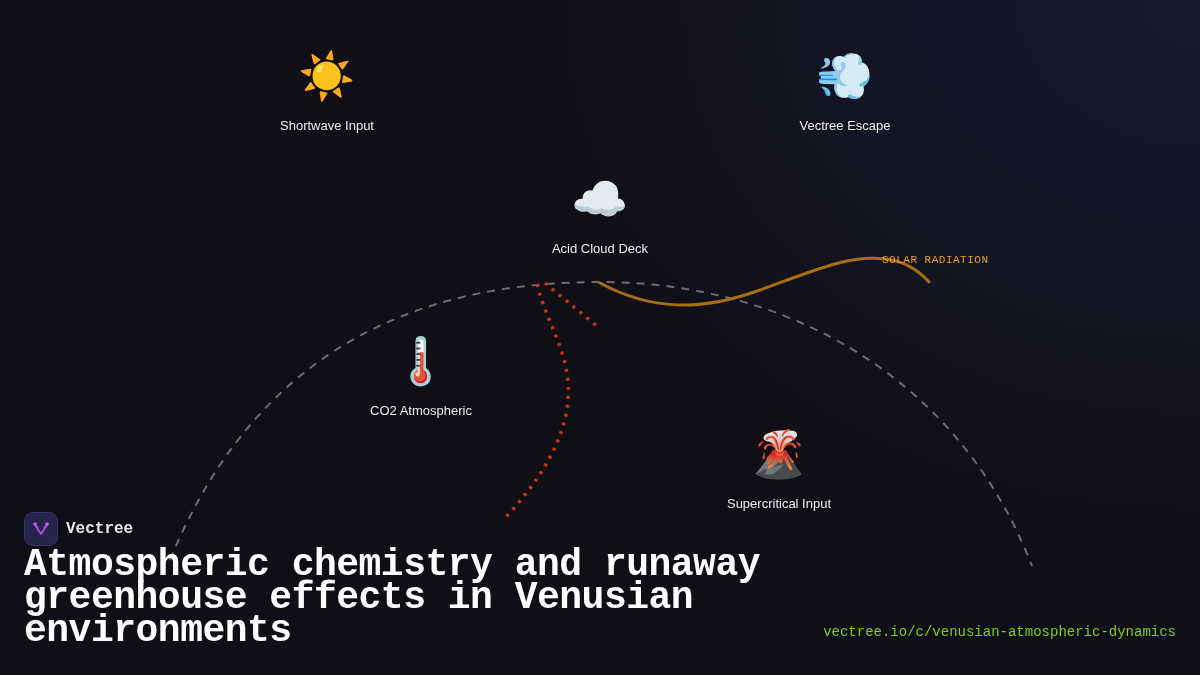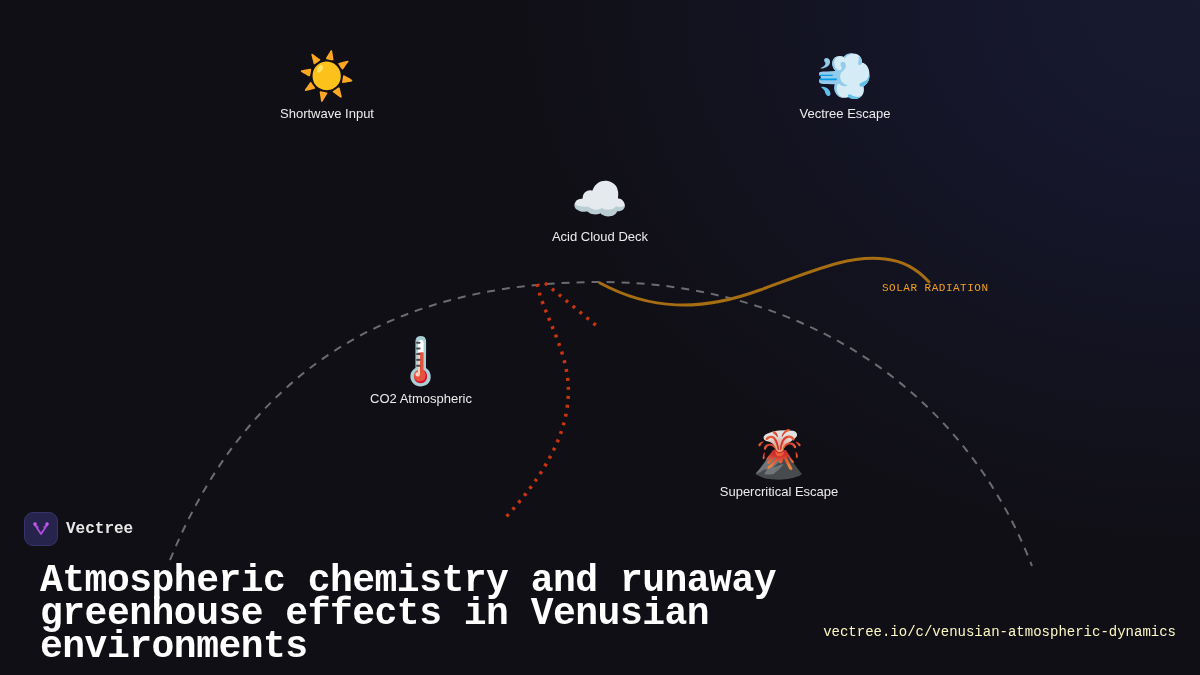--- a/index.html
+++ b/index.html
@@ -17,48 +17,47 @@
     .node {
       position: absolute; transform: translate(-50%, 0);
       display: flex; flex-direction: column; align-items: center;
       white-space: nowrap;
     }
     .node .emoji {
       font-size: 46px; line-height: 56px; height: 56px;
       font-family: "DejaVu Sans", sans-serif;
     }
     .node .label {
-      color: #ececec; font-size: 13px; margin-top: 2px;
+      color: #ececec; font-size: 13px; margin-top: 14px;
       font-family: "Liberation Sans", sans-serif;
     }
     .anno {
       position: absolute; color: #f0a020; font-size: 11px; letter-spacing: 0.5px;
       font-family: "Liberation Mono", monospace;
-      margin-top: 28px;
     }
     .brand {
       position: absolute; left: 24px; top: 512px; display: flex; align-items: center; gap: 8px;
     }
     .brand .logo {
       width: 34px; height: 34px; border-radius: 9px; background: #26234d;
       border: 1px solid #36336a; box-sizing: border-box;
       display: flex; align-items: center; justify-content: center;
     }
     .brand .name {
       color: #e8e8e8; font-weight: bold; font-size: 16px;
       font-family: "Liberation Mono", monospace;
     }
     .title {
       position: absolute; left: 24px; top: 548px; width: 780px;
       color: #ffffff; font-weight: bold; font-size: 38px; line-height: 33px;
-      font-family: "Liberation Mono", monospace; margin: 16px; letter-spacing: -0.5px;
+      font-family: "Liberation Mono", monospace; margin: 0; letter-spacing: -0.5px;
     }
     .url {
       position: absolute; right: 24px; top: 624px;
-      color: #fef9c3; font-size: 14px;
+      color: #84cc16; font-size: 14px;
       font-family: "Liberation Mono", monospace;
     }
   </style>
 </head>
 <body>
 
 <div class="bg-glow"></div>
 
 <svg class="links" width="1200" height="675" viewBox="0 0 1200 675">
 
@@ -85,21 +84,21 @@
   <span class="label">Acid Cloud Deck</span>
 </div>
 
 <div class="node" style="left:421px; top:333px;">
   <span class="emoji">🌡️</span>
   <span class="label">CO2 Atmospheric</span>
 </div>
 
 <div class="node" style="left:779px; top:426px;">
   <span class="emoji">🌋</span>
-  <span class="label">Supercritical Escape</span>
+  <span class="label">Supercritical Input</span>
 </div>
 
 <div class="anno" style="left:882px; top:254px;">SOLAR RADIATION</div>
 
 <div class="brand">
   <div class="logo">
     <svg width="20" height="20" viewBox="0 0 20 20">
       <path d="M4 6 L10 15 L16 6" fill="none" stroke="#b04ce0" stroke-width="1.8" stroke-linecap="round" stroke-linejoin="round"></path>
       <path d="M4 6 L7 8 M16 6 L13 8" fill="none" stroke="#b04ce0" stroke-width="1.4" stroke-linecap="round"></path>
       <circle cx="4" cy="5" r="1.8" fill="#c35cf0"></circle>

